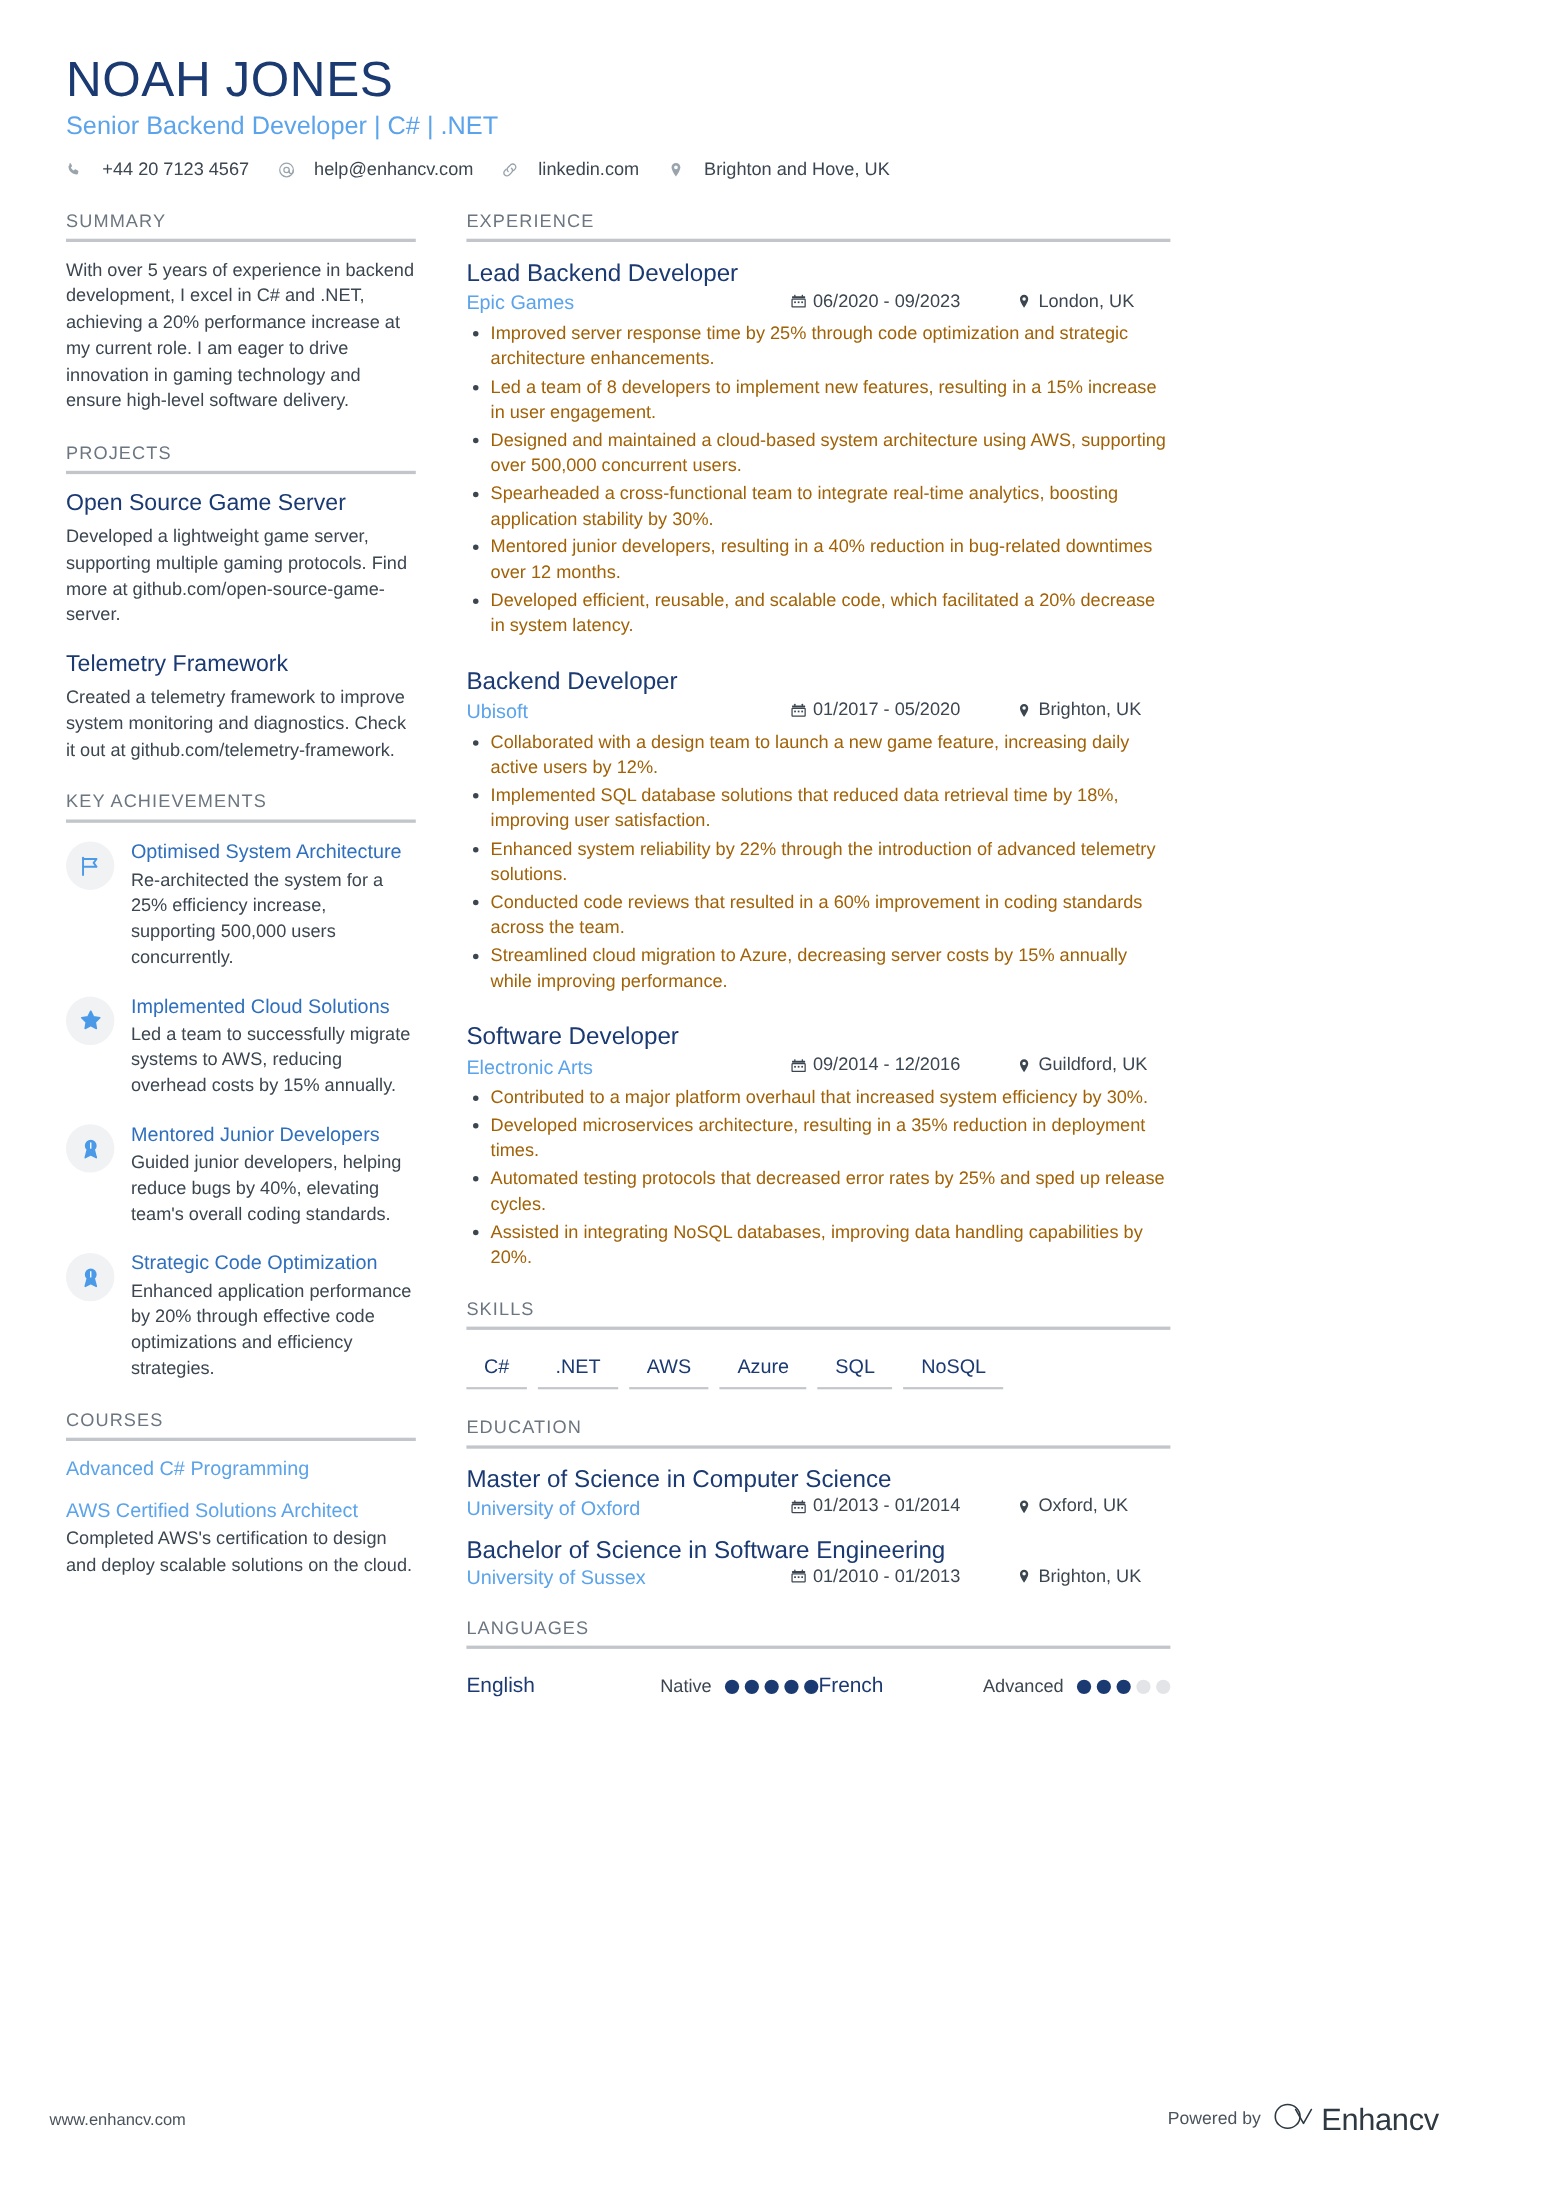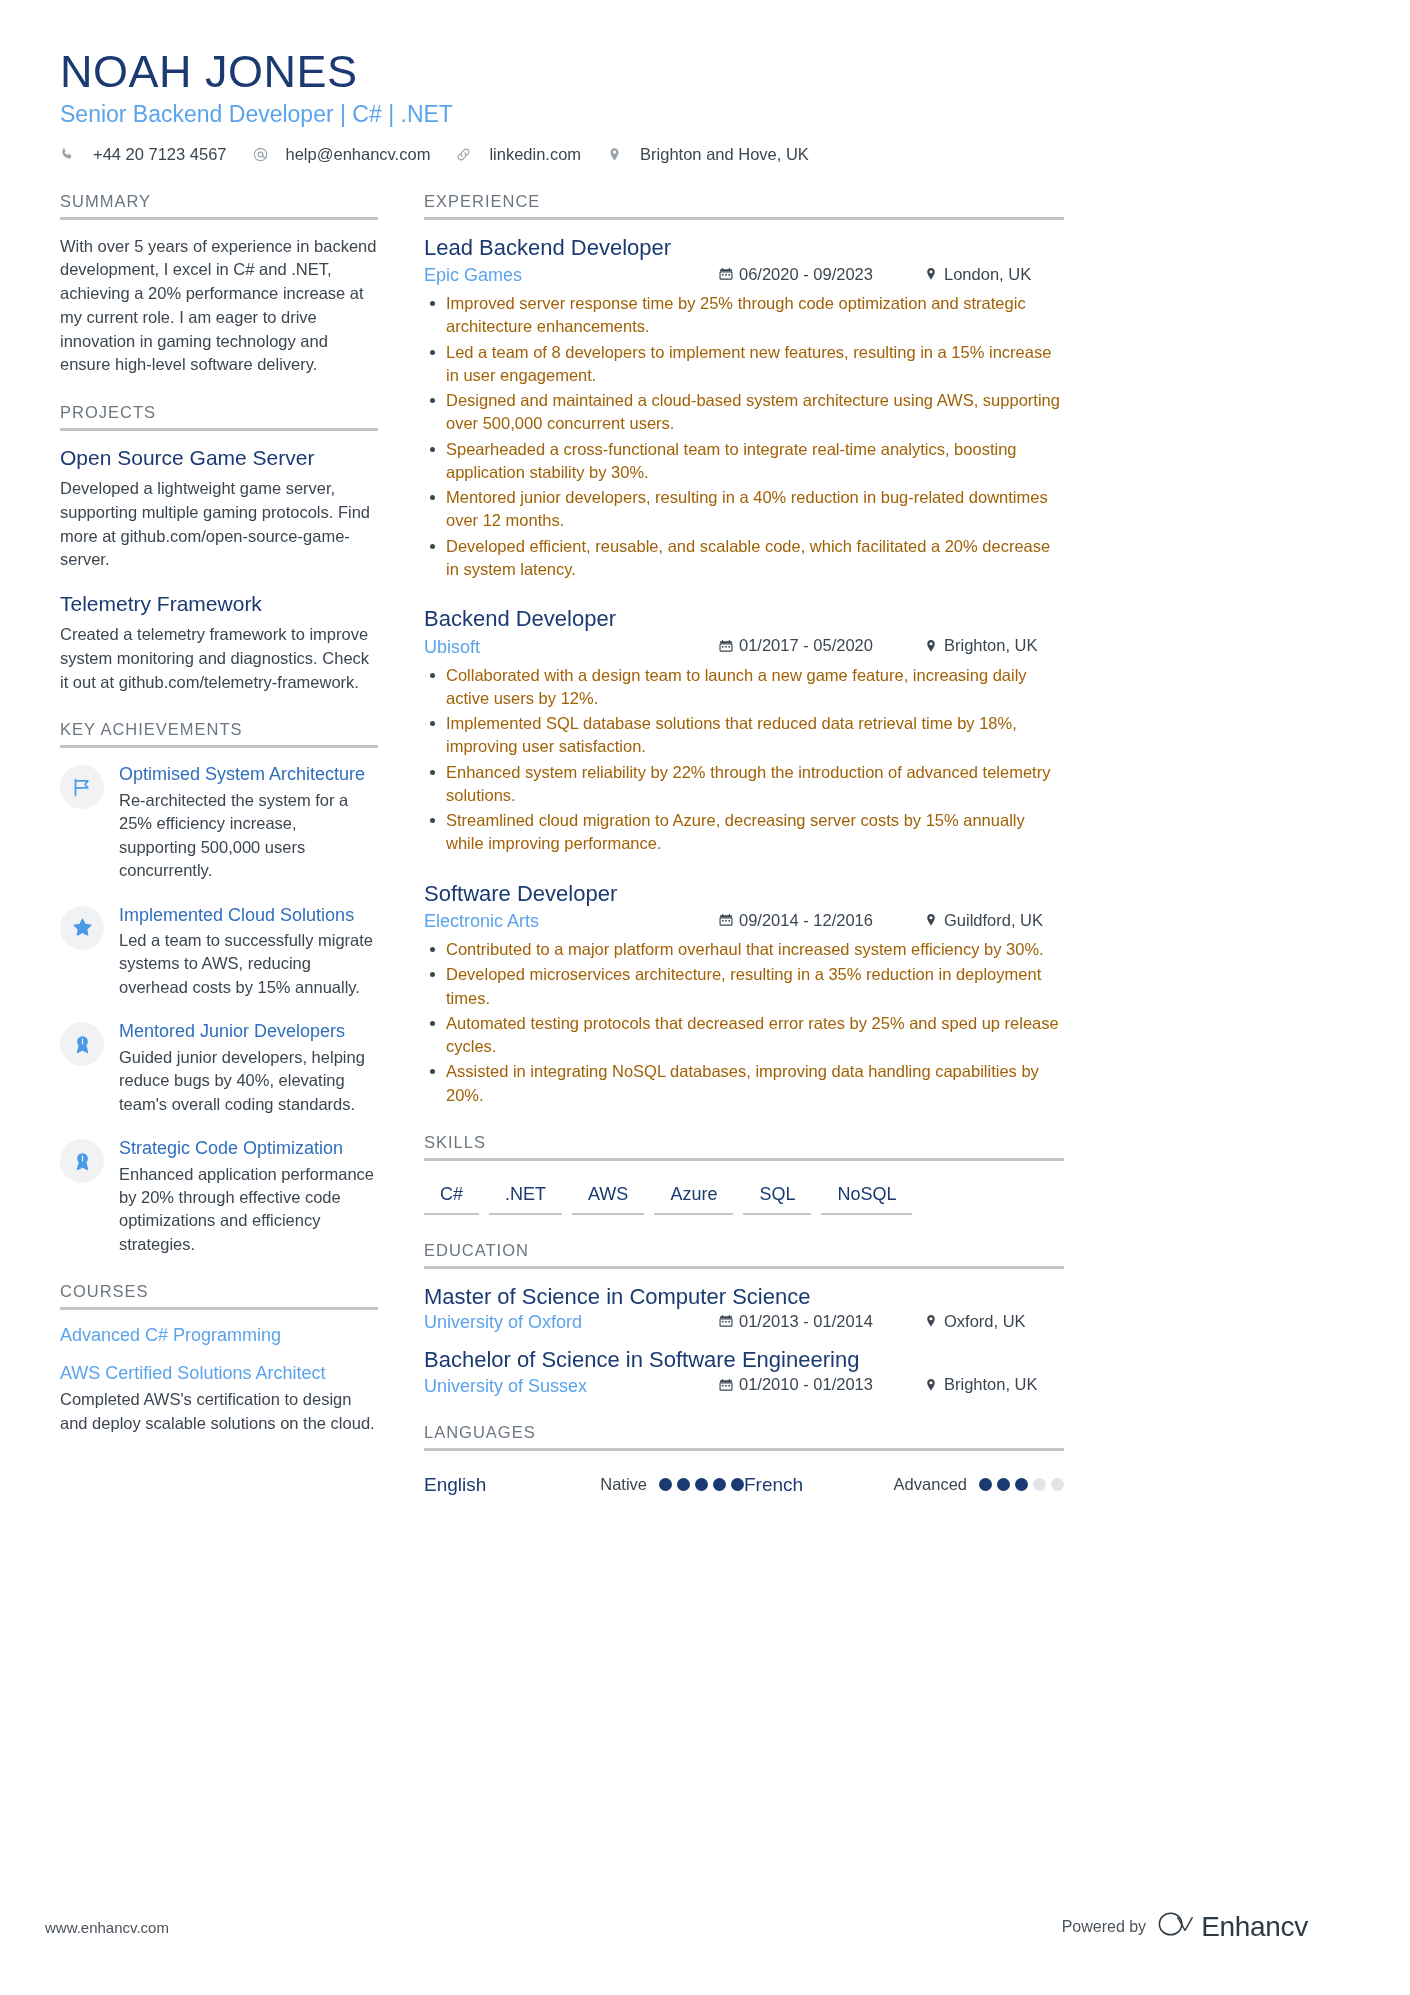--- a/index.html
+++ b/index.html
@@ -482,20 +482,21 @@
                       <path d="M8 1.2c-2.4 0-4.3 1.9-4.3 4.3 0 3.2 4.3 9 4.3 9s4.3-5.8 4.3-9c0-2.4-1.9-4.3-4.3-4.3zm0 6a1.8 1.8 0 1 1 0-3.6 1.8 1.8 0 0 1 0 3.6z"></path>
                     </svg>
                   </span>
                   <span>Brighton, UK</span>
                 </div>
               </div>
               <ul class="bullets">
                 <li>Collaborated with a design team to launch a new game feature, increasing daily active users by 12%.</li>
                 <li>Implemented SQL database solutions that reduced data retrieval time by 18%, improving user satisfaction.</li>
                 <li>Enhanced system reliability by 22% through the introduction of advanced telemetry solutions.</li>
+                <li>Conducted code reviews that resulted in a 60% improvement in coding standards across the team.</li>
                 <li>Streamlined cloud migration to Azure, decreasing server costs by 15% annually while improving performance.</li>
               </ul>
             </div>
             <div class="job">
               <div class="job-title">Software Developer</div>
               <div class="job-meta">
                 <div class="job-company">Electronic Arts</div>
                 <div class="meta-chip meta-date">
                   <span class="mi">
                     <svg viewBox="0 0 16 16" fill="currentColor">

